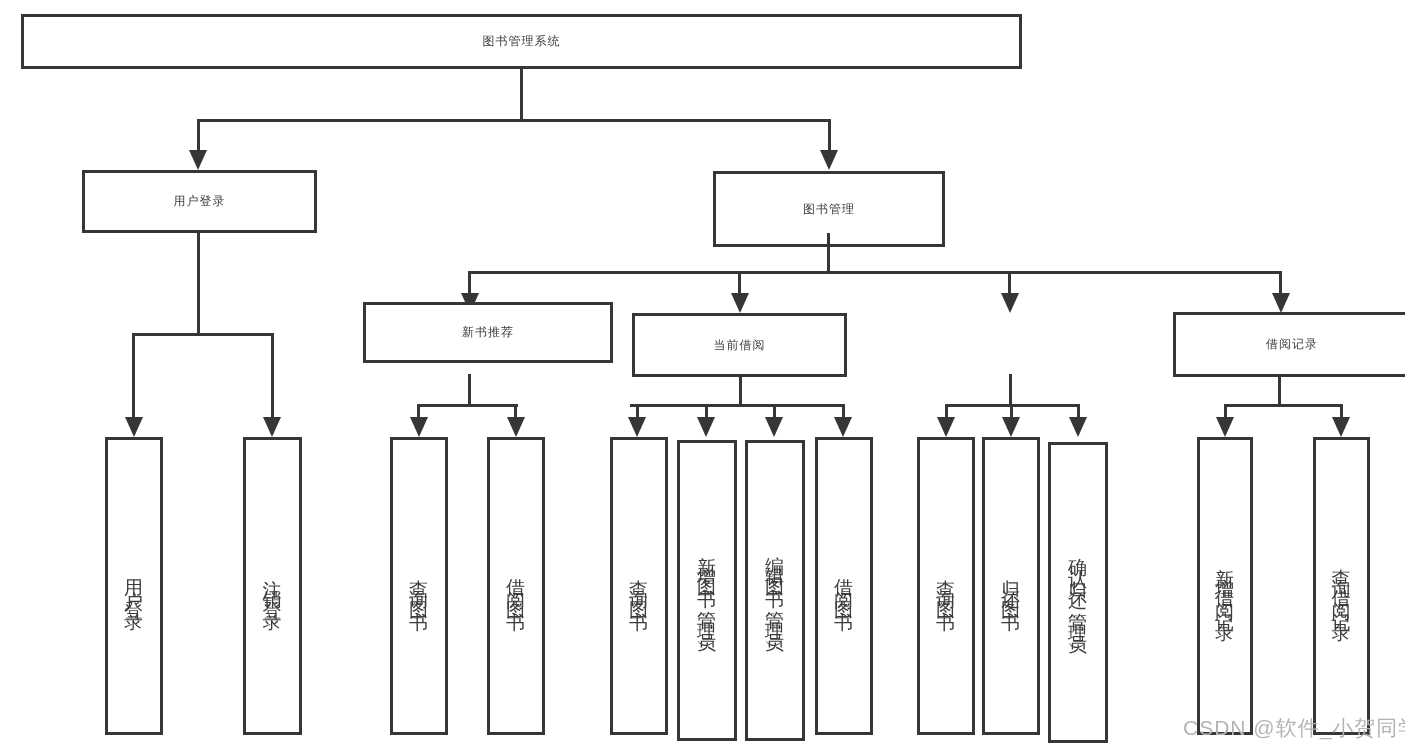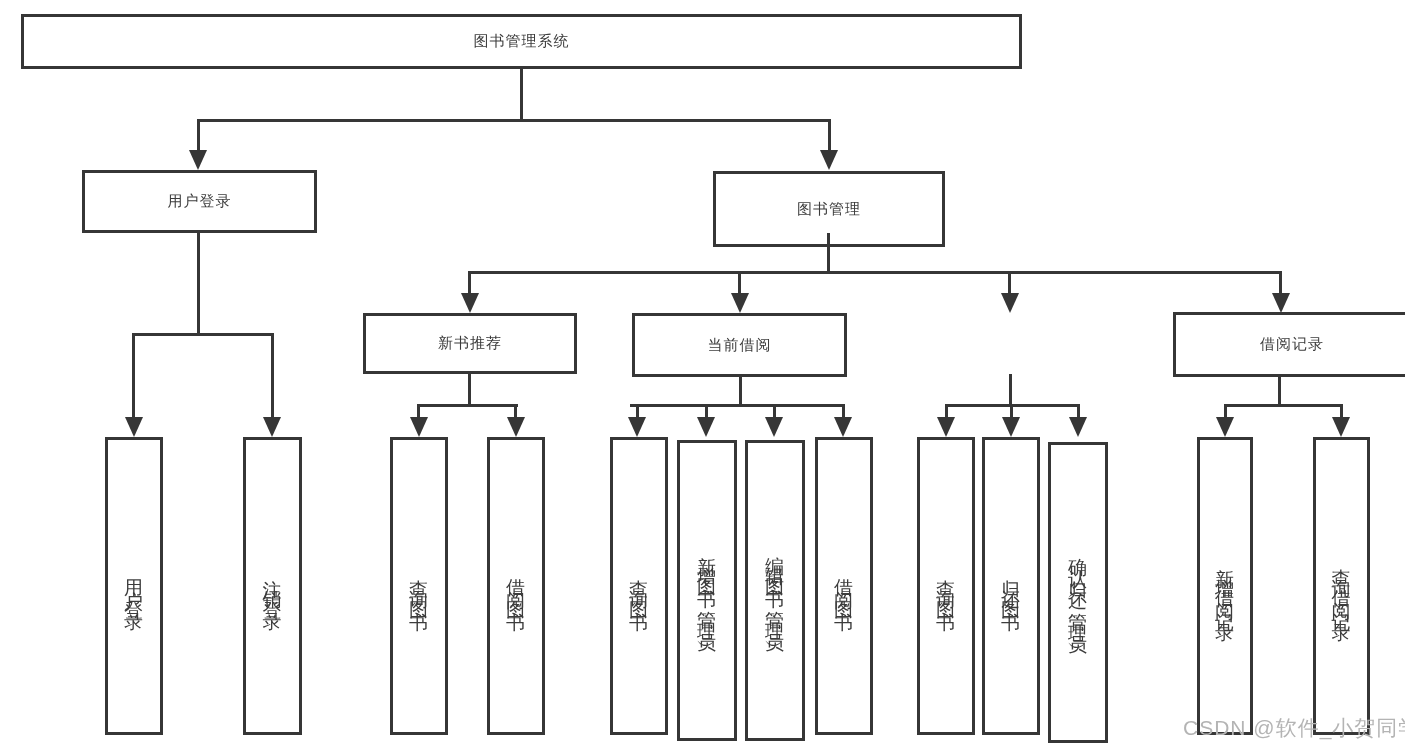--- a/index.html
+++ b/index.html
@@ -21,21 +21,21 @@
   .box {
     position: absolute;
     border: 3px solid var(--line);
     background: #fff;
     display: flex;
     align-items: center;
     justify-content: center;
     box-sizing: border-box;
   }
   .hbox .label {
-    font-size: 15px;
+    font-size: 12px;
     letter-spacing: 1px;
     white-space: nowrap;
     color: var(--text);
   }
   .vbox .label {
     writing-mode: vertical-rl;
     text-orientation: mixed;
     font-size: 19px;
     letter-spacing: 11px;
     line-height: 1;
@@ -96,21 +96,21 @@
   <div class="hl" style="left:469px; top:271px; width:813px;"></div>
   <div class="vl" style="left:468px; top:271px; height:24px;"></div>
   <div class="ar" style="left:461px; top:293px;"></div>
   <div class="vl" style="left:738px; top:271px; height:24px;"></div>
   <div class="ar" style="left:731px; top:293px;"></div>
   <div class="vl" style="left:1008px; top:271px; height:24px;"></div>
   <div class="ar" style="left:1001px; top:293px;"></div>
   <div class="vl" style="left:1279px; top:271px; height:24px;"></div>
   <div class="ar" style="left:1272px; top:293px;"></div>
 
-  <div class="box hbox" style="left:363px; top:313px; width:214px; height:61px;text-align:center;">
+  <div class="box hbox" style="left:363px; top:302px; width:250px; height:61px;text-align:center;">
     <span class="label">新书推荐</span>
   </div>
   <div class="box hbox" style="left:632px; top:313px; width:215px; height:64px;">
     <span class="label">当前借阅</span>
   </div>
   <div class="box hbox" style="left:1173px; top:312px; width:238px; height:65px;">
     <span class="label">借阅记录</span>
   </div>
 
   <div class="vl" style="left:468px; top:374px; height:33px;"></div>

